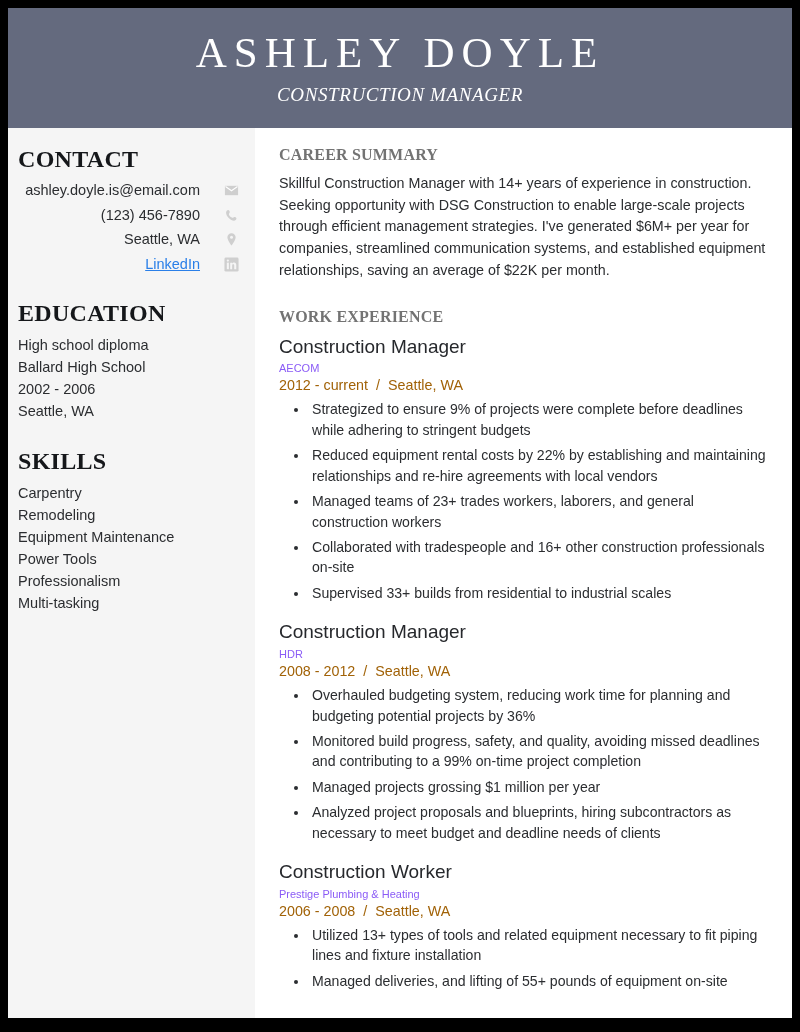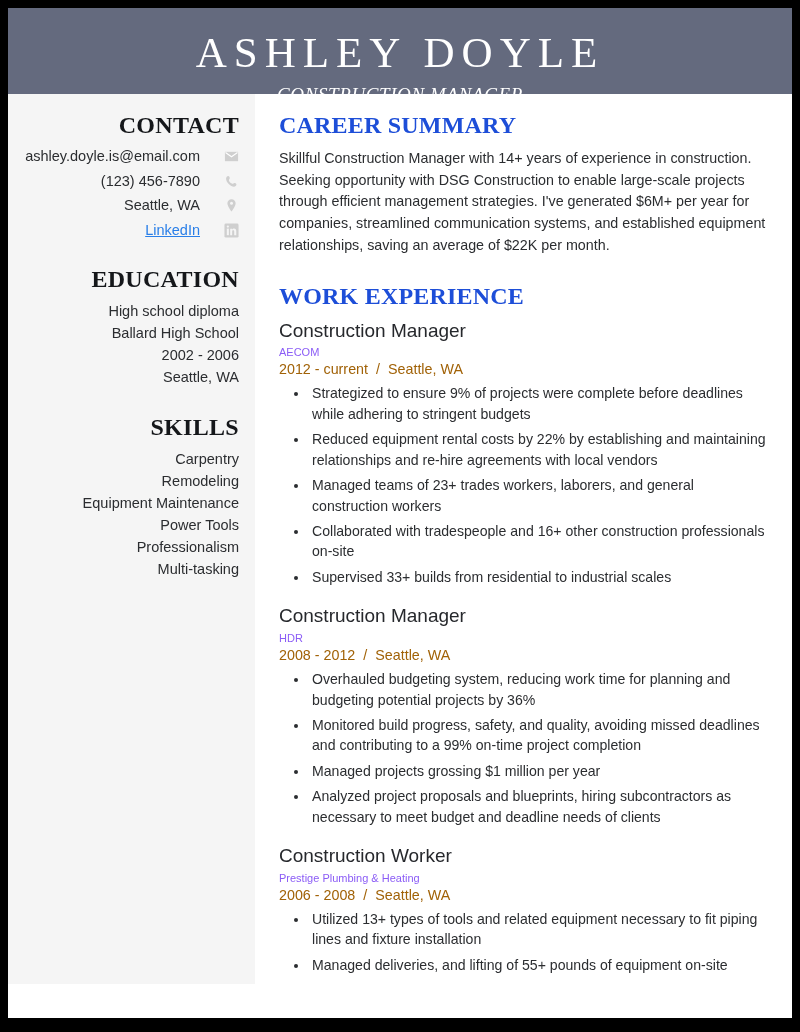--- a/index.html
+++ b/index.html
@@ -20,21 +20,21 @@
     top: 8px;
     width: 784px;
     height: 1010px;
     background: #ffffff;
     overflow: hidden;
   }
 
   
   .header {
     background: #646a7e;
-    height: 86px;
+    height: 120px;
     box-sizing: border-box;
     padding-top: 22px;
     text-align: center;
   }
   .header-name {
     font-family: "Liberation Serif", "DejaVu Serif", serif;
     color: #ffffff;
     font-size: 43px;
     letter-spacing: 7px;
     line-height: 1.08;
@@ -53,21 +53,21 @@
   .body {
     display: flex;
     height: 890px;
   }
   .sidebar {
     width: 247px;
     flex: 0 0 247px;
     background: #f5f5f5;
     box-sizing: border-box;
     padding: 18px 16px 0 10px;
-    text-align: right;
+    text-align: left;
   }
   .main {
     flex: 1 1 auto;
     background: #ffffff;
     box-sizing: border-box;
     padding: 18px 22px 0 24px;
   }
 
   
   .side-heading {
@@ -111,22 +111,22 @@
     font-size: 14.5px;
     color: #2b2d30;
     line-height: 1.45;
     margin-bottom: 1px;
   }
 
   
   .main-heading {
     font-family: "Liberation Serif", "DejaVu Serif", serif;
     font-weight: bold;
-    font-size: 24px;
-    color: #1d4ed8;
+    font-size: 16px;
+    color: #737373;
     letter-spacing: 0.2px;
     margin: 0 0 9px 0;
   }
   .summary-text {
     font-size: 14.3px;
     line-height: 1.52;
     color: #2b2d30;
     margin: 0 0 26px 0;
   }
   .job { margin-bottom: 17px; }

